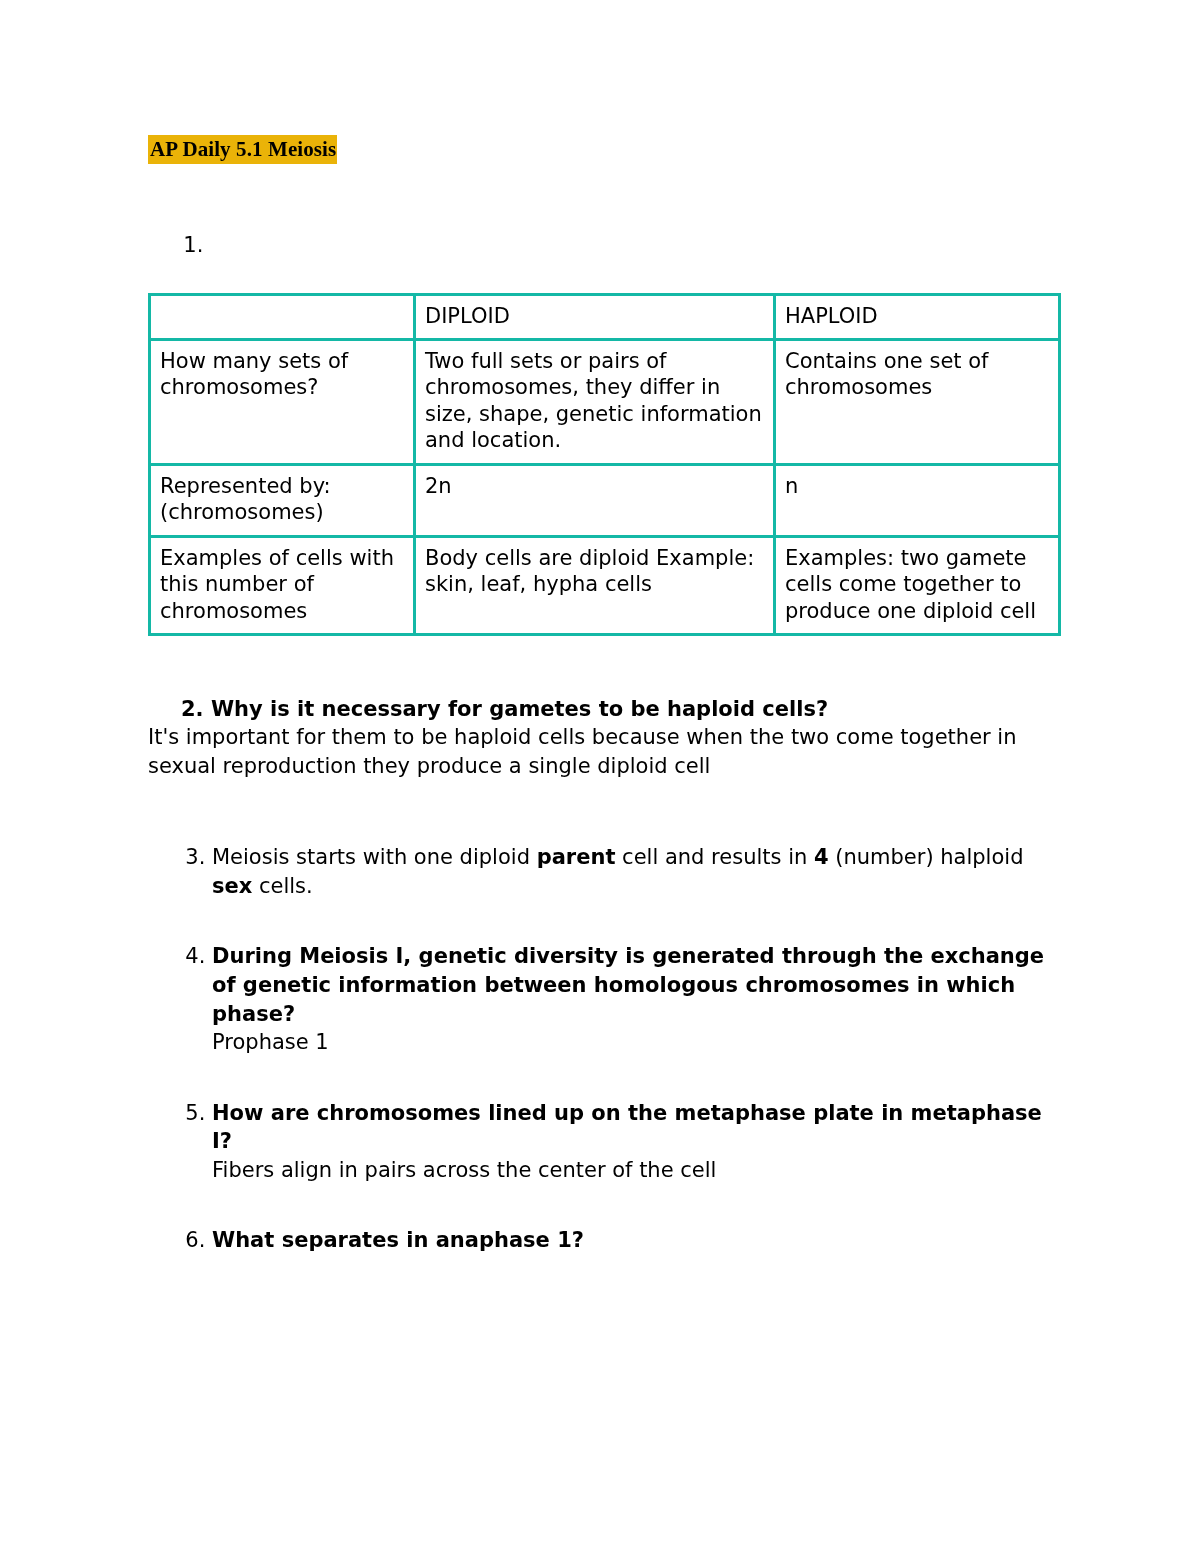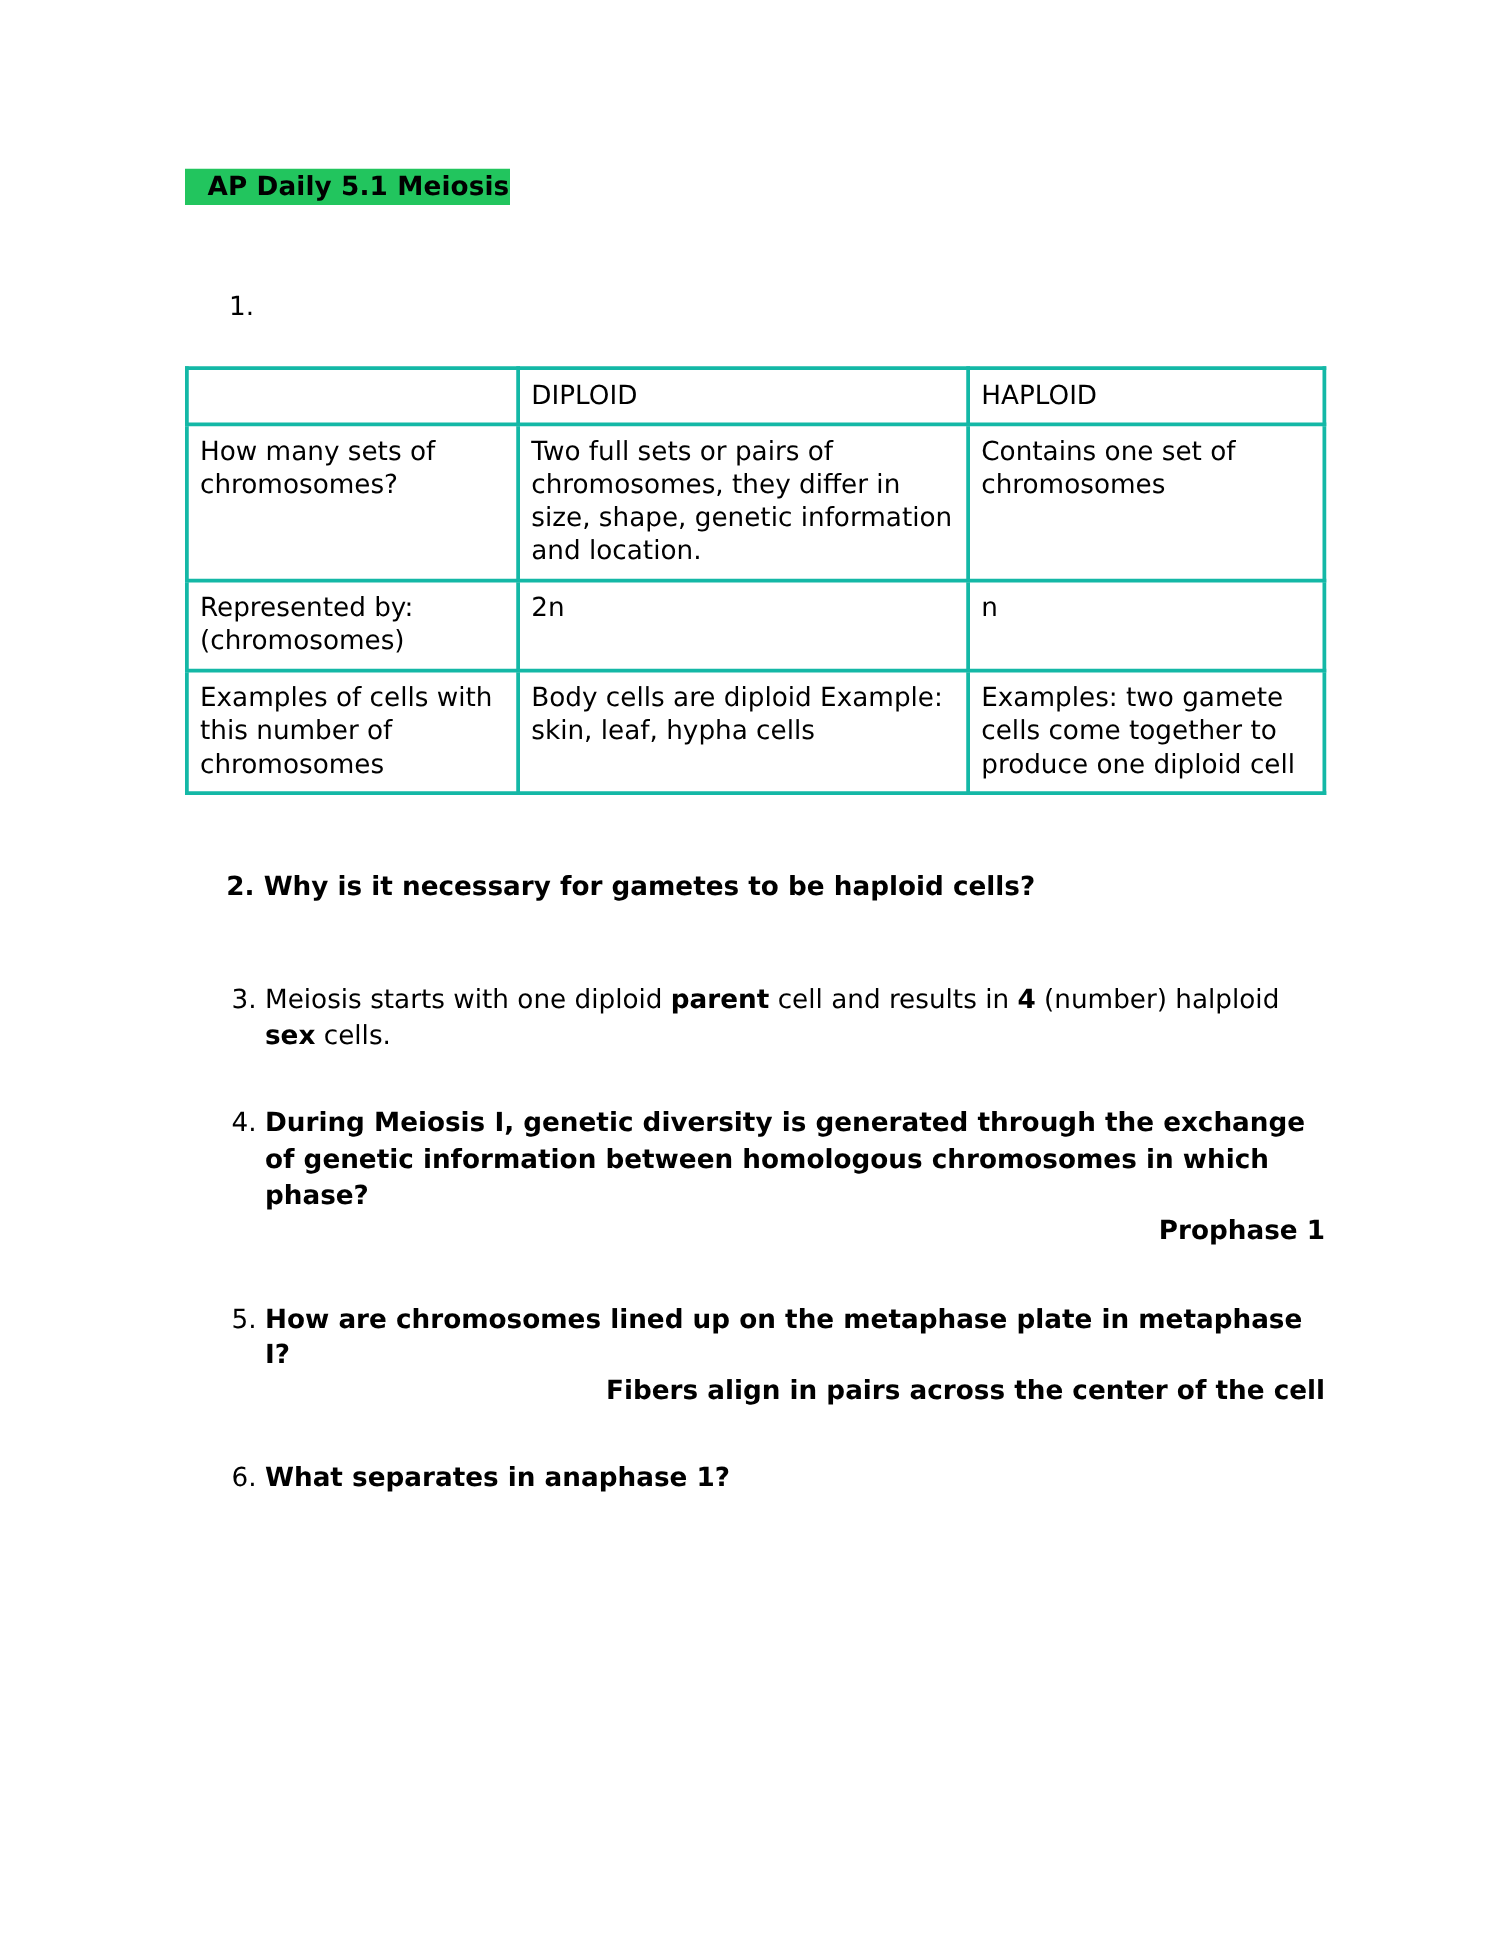--- a/index.html
+++ b/index.html
@@ -32,22 +32,23 @@
 
   
   .doc-title {
     font-size: 21px;
     font-weight: bold;
     line-height: 1.25;
     margin: 0;
     letter-spacing: 0.1px;
   }
   .doc-title .hl {
-    background: #22c55e;
-    padding: 2px 1px 3px 18px;
+    background: #eab308;
+    padding: 2px 1px 3px 2px;
+    font-family: Liberation Serif, serif;
   }
 
   
   ol.list-one {
     margin: 0;
     padding: 0 0 0 62px;
     list-style-position: outside;
     list-style-type: decimal;
   }
   ol.list-one > li {
@@ -104,22 +105,21 @@
     line-height: 1.36;
     margin: 0;
   }
   ol.list-main > li.gap-before { margin-top: 42px; }
   .li-q {
     display: block;
   }
   .li-q.bold { font-weight: bold; }
   .li-a {
     display: block;
-    font-weight: bold;
-    text-align: right;
+    font-weight: normal;
   }
   .spacer-q2-to-list { height: 62px; }
   b.inline-b { font-weight: bold; margin-top: 24px; }
 </style>
 </head>
 <body>
 
 <div class="page">
   <div class="content">
 
@@ -158,20 +158,21 @@
         <tr>
           <td>Examples of cells with this number of chromosomes</td>
           <td>Body cells are diploid Example: skin, leaf, hypha cells</td>
           <td>Examples: two gamete cells come together to produce one diploid cell</td>
         </tr>
       </tbody>
     </table>
 
     <div class="q2-block">
       <div class="q2-heading">2. Why is it necessary for gametes to be haploid cells?</div>
+      <div class="q2-answer">It's important for them to be haploid cells because when the two come together in sexual reproduction they produce a single diploid cell</div>
     </div>
 
     <div class="spacer-q2-to-list"></div>
 
     <ol class="list-main" start="3">
 
       <li>
         <span class="li-q"><span>Meiosis starts with one diploid </span><b class="inline-b">parent</b><span> cell and results in </span><b class="inline-b">4</b><span> (number) halploid </span><b class="inline-b">sex</b><span> cells.</span></span>
       </li>
 

